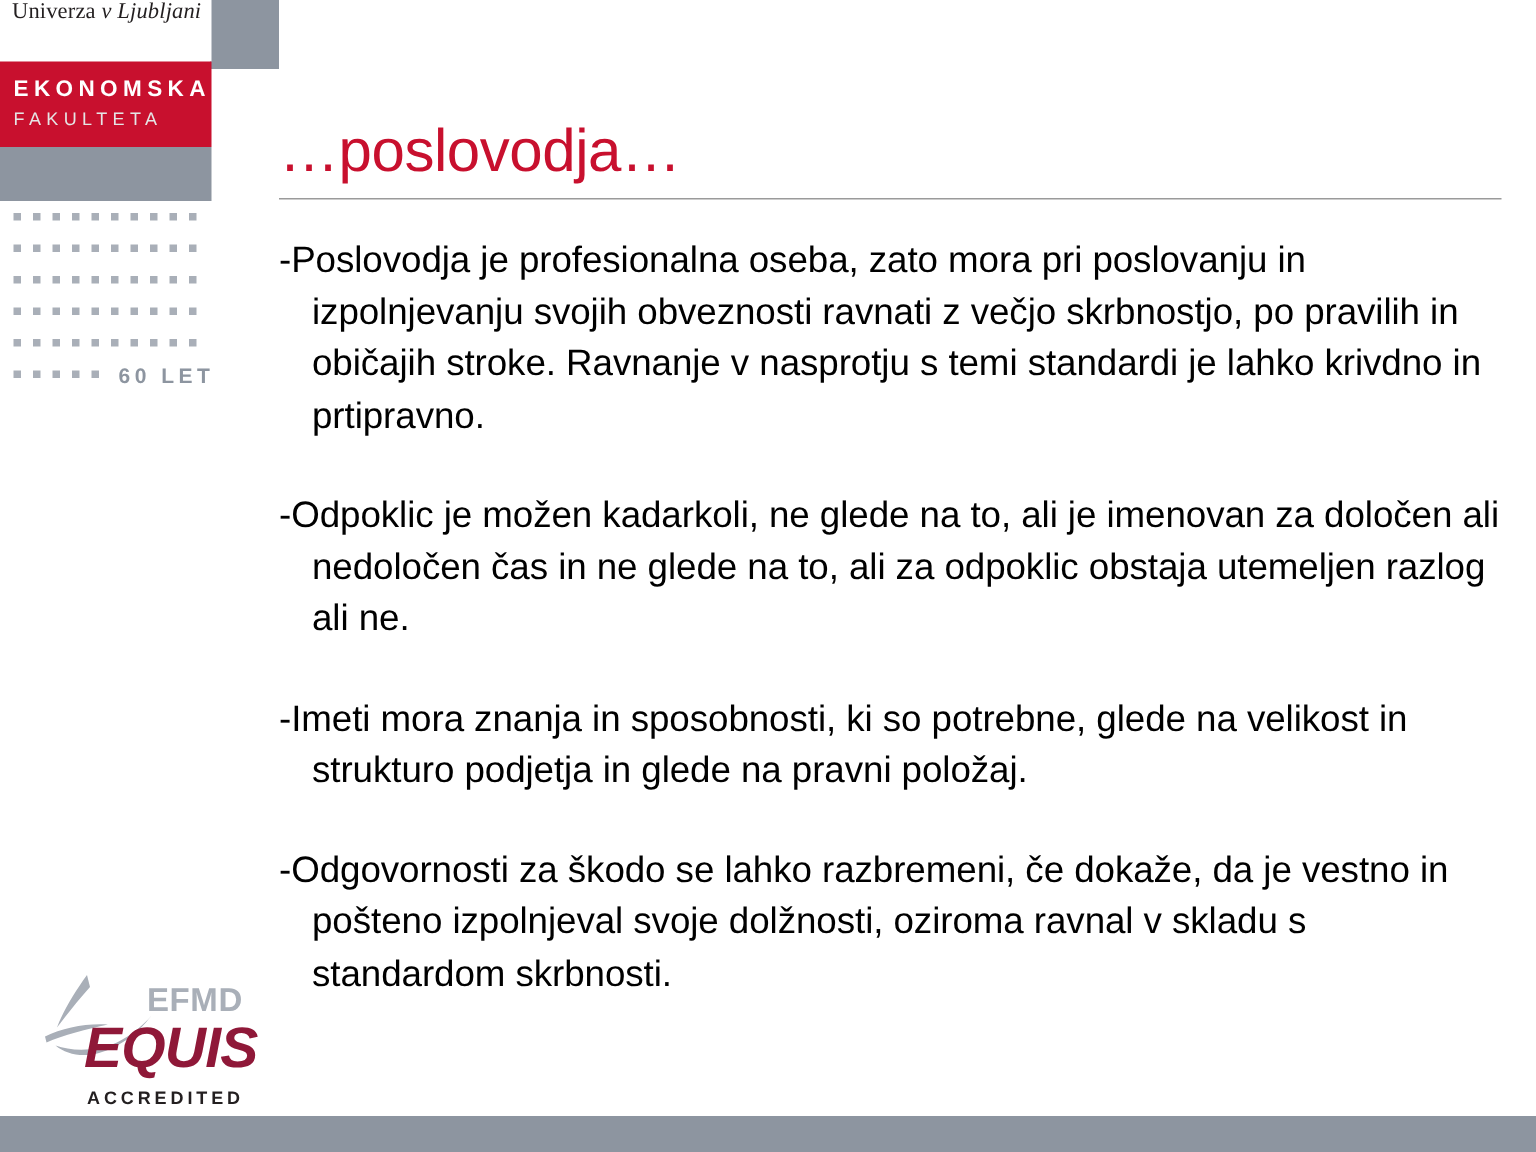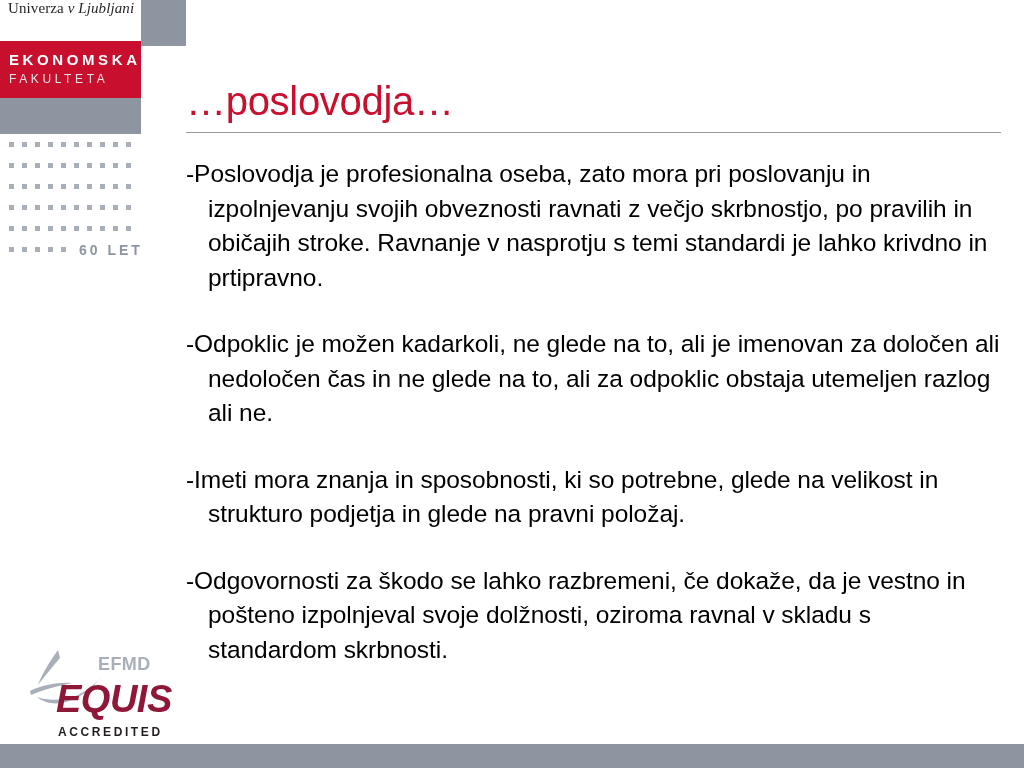--- a/index.html
+++ b/index.html
@@ -131,21 +131,21 @@
   
   .equis {
     position:absolute;
     left:28px; top:645px;
     width:152px; height:100px;
   }
   .equis svg { display:block; }
   .equis-efmd {
     position:absolute;
     left:70px; top:9px;
-    font-size:18px;
+    font-size:22px;
     font-weight:bold;
     color:#a9afb8;
     letter-spacing:0.4px;
   }
   .equis-word {
     position:absolute;
     left:28px; top:33px;
     font-size:38px;
     font-weight:bold;
     font-style:italic;

